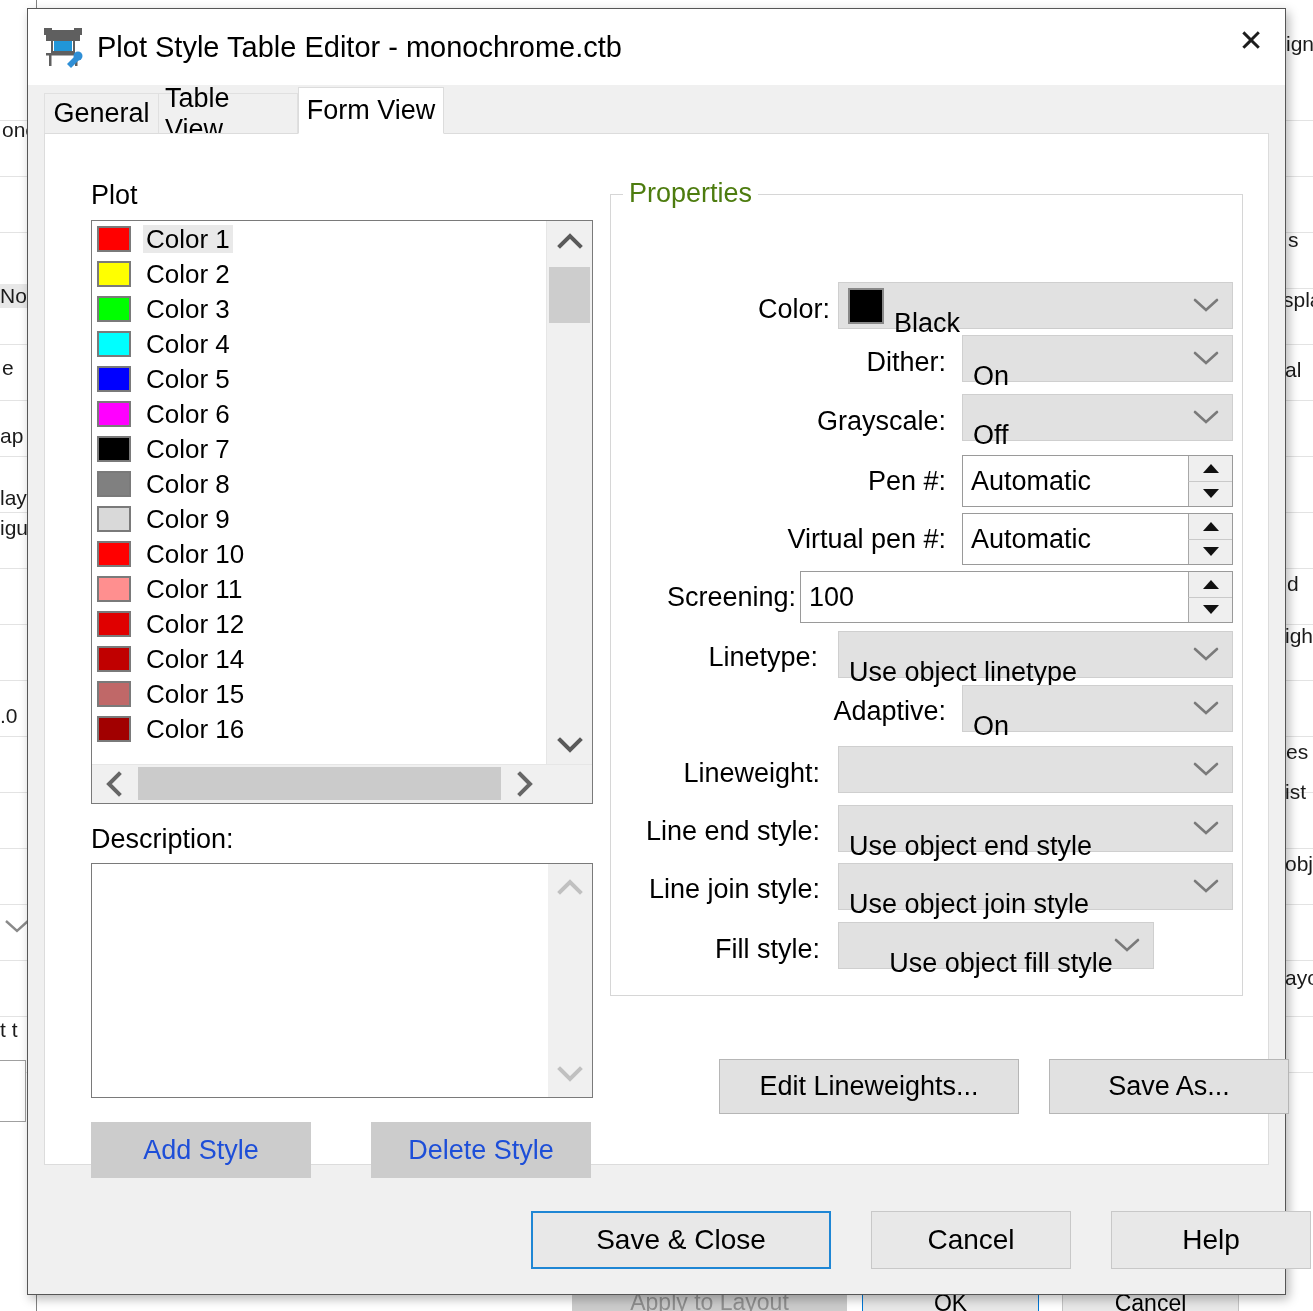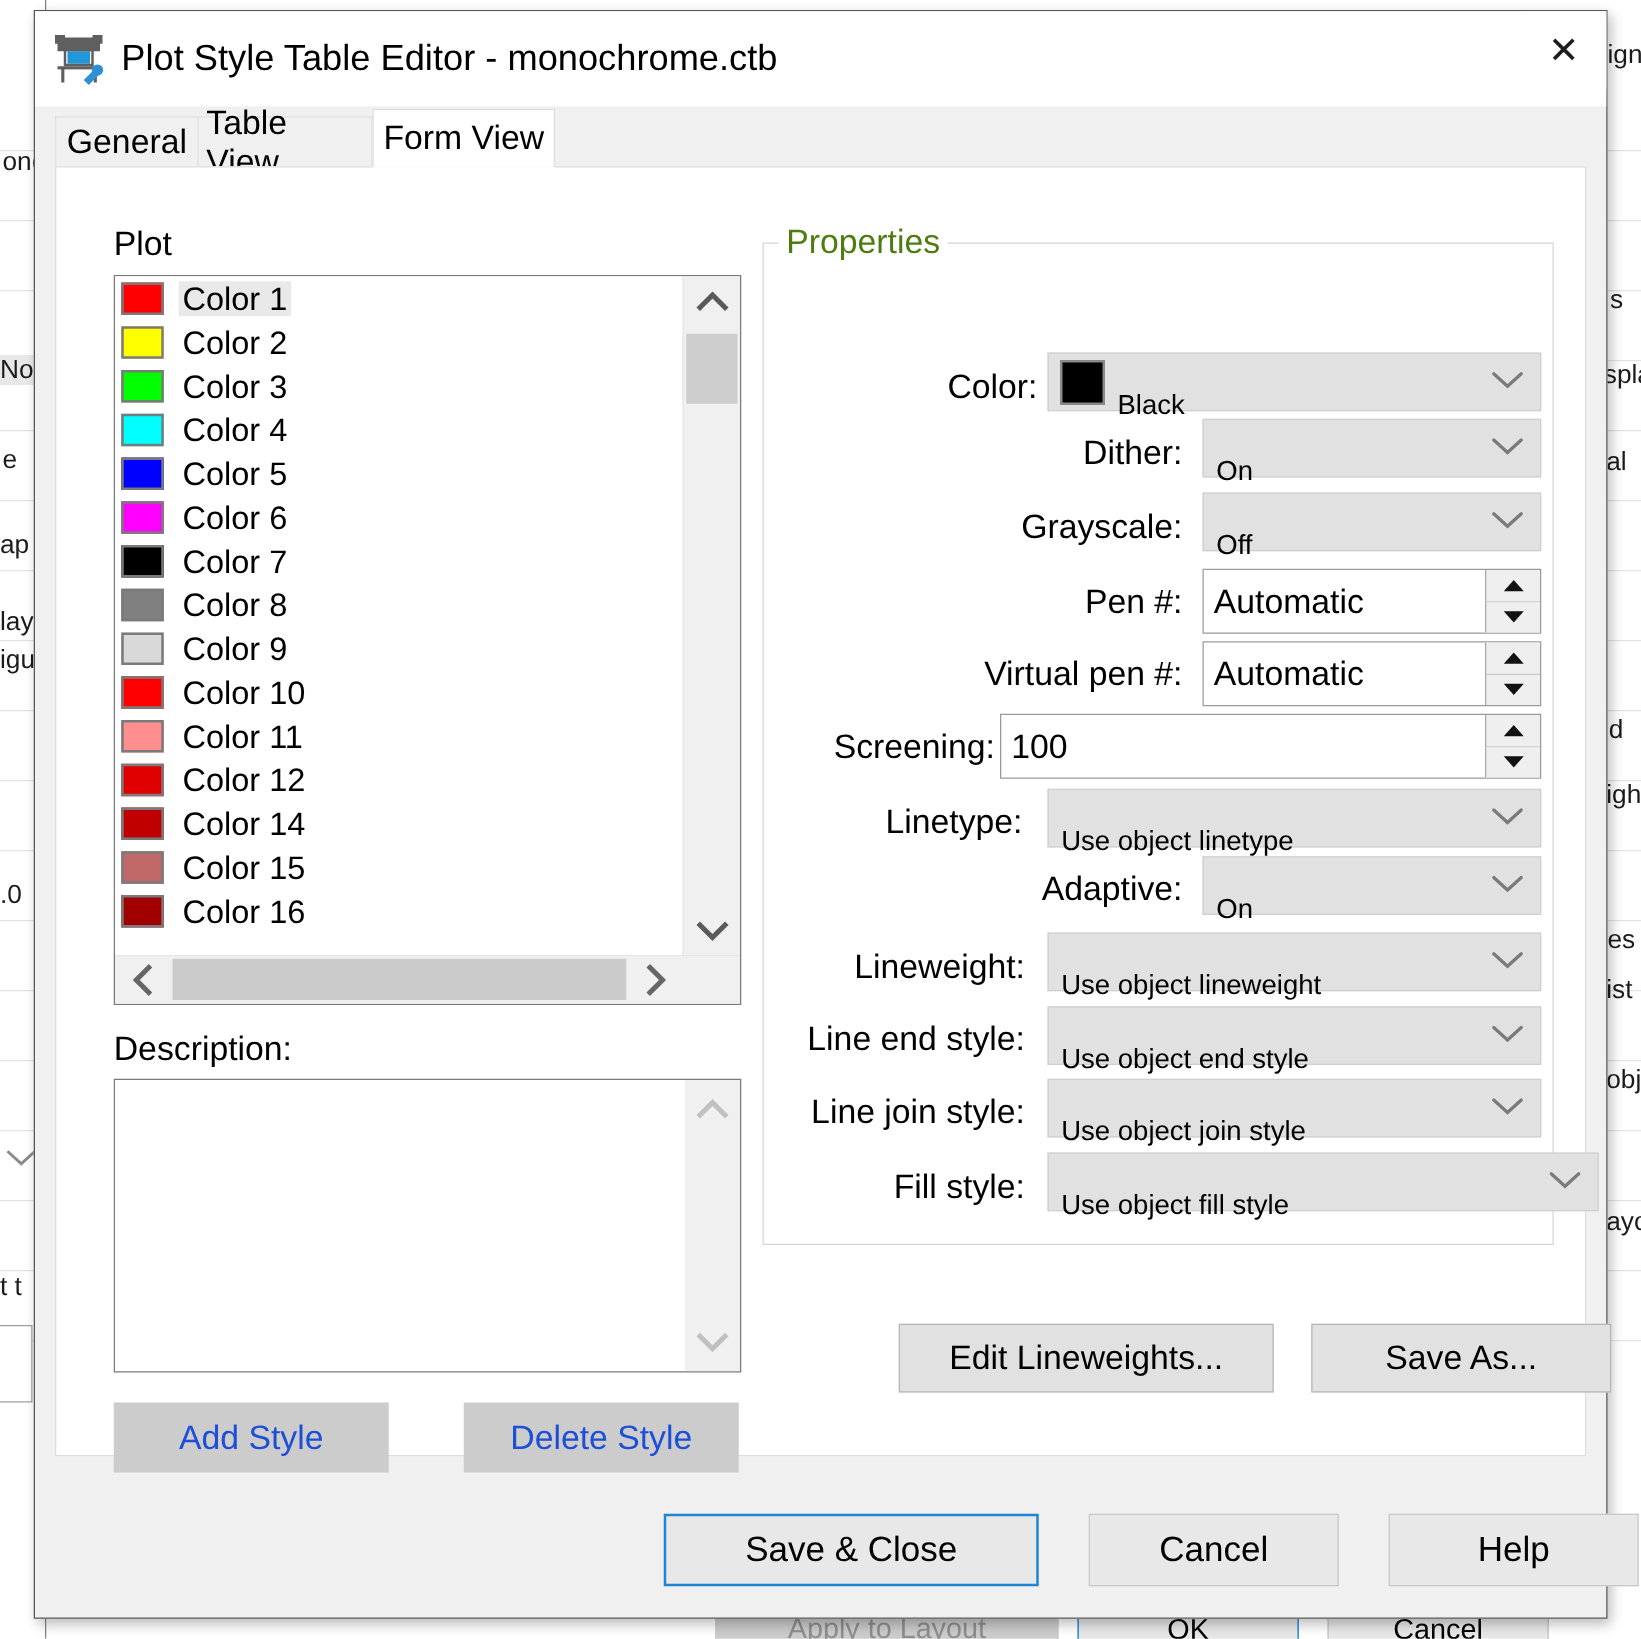--- a/index.html
+++ b/index.html
@@ -140,21 +140,21 @@
     position:absolute;left:578px;top:44px;background:#ffffff;padding:0 6px;
     font-size:27px;color:#4d7c0f;
   }
   .flabel{
     position:absolute;font-size:27px;color:#000;text-align:right;white-space:nowrap;
   }
   .combo{
     position:absolute;background:#e1e1e1;border:1px solid #cfcfcf;box-sizing:border-box;
     display:flex;align-items:center;
   }
-  .combo .ctext{font-size:22px;color:#000;margin-left:10px;white-space:nowrap;margin-top:36px;}
+  .combo .ctext{font-size:27px;color:#000;margin-left:10px;white-space:nowrap;margin-top:36px;}
   .combo .carrow{
     position:absolute;right:13px;top:50%;transform:translateY(-50%);
     color:#767676;font-size:19px;
   }
   .combo .cswatch{
     width:36px;height:36px;background:#000;border:2px solid #888;
     margin-left:9px;box-sizing:border-box;flex:none;
   }
 
   .spin{
@@ -466,41 +466,40 @@
         </div>
         <div class="flabel" style="right: 322px; top: 562px;">Adaptive:</div>
         <div class="combo" style="left: 917px; top: 551px; width: 271px; height: 47px;">
           <span class="ctext">On</span>
           <span class="carrow"><svg width="26" height="14" viewBox="0 0 26 14">
               <path d="M2 2 L13 12 L24 2" fill="none" stroke="#7a7a7a" stroke-width="2.6" stroke-linecap="round"></path>
             </svg></span>
         </div>
         <div class="flabel" style="right: 448px; top: 624px;">Lineweight:</div>
         <div class="combo" style="left: 793px; top: 612px; width: 395px; height: 47px;">
-          <span class="ctext">Use object lineweight</span>
           <span class="carrow"><svg width="26" height="14" viewBox="0 0 26 14">
               <path d="M2 2 L13 12 L24 2" fill="none" stroke="#7a7a7a" stroke-width="2.6" stroke-linecap="round"></path>
             </svg></span>
         </div>
         <div class="flabel" style="right: 448px; top: 682px;">Line end style:</div>
         <div class="combo" style="left: 793px; top: 671px; width: 395px; height: 47px;">
           <span class="ctext">Use object end style</span>
           <span class="carrow"><svg width="26" height="14" viewBox="0 0 26 14">
               <path d="M2 2 L13 12 L24 2" fill="none" stroke="#7a7a7a" stroke-width="2.6" stroke-linecap="round"></path>
             </svg></span>
         </div>
         <div class="flabel" style="right: 448px; top: 740px;">Line join style:</div>
         <div class="combo" style="left: 793px; top: 729px; width: 395px; height: 47px;">
           <span class="ctext">Use object join style</span>
           <span class="carrow"><svg width="26" height="14" viewBox="0 0 26 14">
               <path d="M2 2 L13 12 L24 2" fill="none" stroke="#7a7a7a" stroke-width="2.6" stroke-linecap="round"></path>
             </svg></span>
         </div>
         <div class="flabel" style="right: 448px; top: 800px;">Fill style:</div>
-        <div class="combo" style="left: 793px; top: 788px; width: 441px; height: 47px;">
+        <div class="combo" style="left: 793px; top: 788px; width: 316px; height: 47px; justify-content: center;">
           <span class="ctext">Use object fill style</span>
           <span class="carrow"><svg width="26" height="14" viewBox="0 0 26 14">
               <path d="M2 2 L13 12 L24 2" fill="none" stroke="#7a7a7a" stroke-width="2.6" stroke-linecap="round"></path>
             </svg></span>
         </div>
       </div>
 
     <div class="wbtn" id="edit-lw">Edit Lineweights...</div>
     <div class="wbtn" id="save-as">Save As...</div>
   </div>

